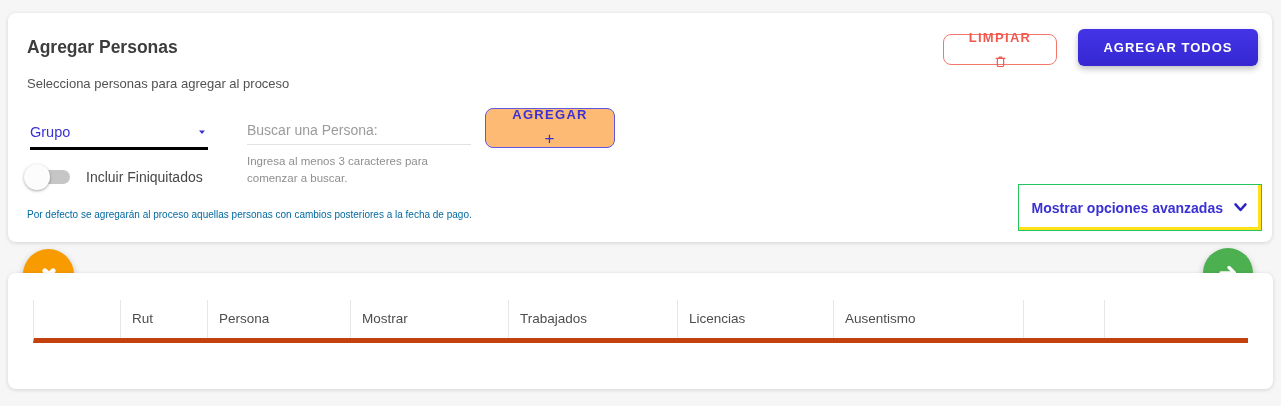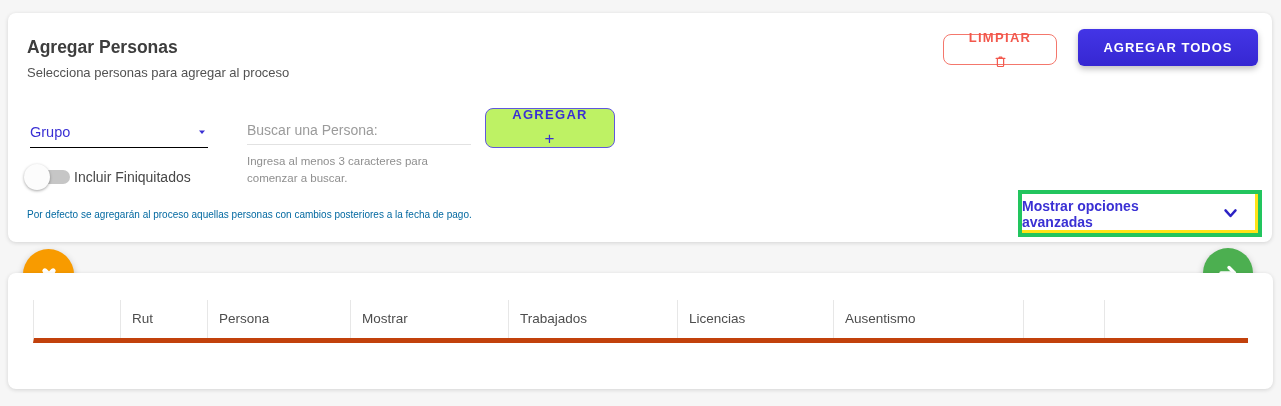--- a/index.html
+++ b/index.html
@@ -9,67 +9,67 @@
     font-family:"Liberation Sans", sans-serif;
     position:relative;overflow:hidden;
     -webkit-font-smoothing:antialiased;
   }
   .card{position:absolute;background:#ffffff;box-shadow:0 1px 4px rgba(0,0,0,.14);text-decoration:underline;}
   .card-top{left:8px;top:13px;width:1264px;height:229px;border-radius:8px;}
   .card-table{left:8px;top:273px;width:1265px;height:116px;border-radius:8px;}
 
   
   .panel-title{position:absolute;left:19px;top:24px;margin:0;font-size:17.5px;font-weight:700;color:#3d3d3d;}
-  .panel-subtitle{position:absolute;left:19px;top:52px;margin:0;font-size:13px;color:#525252;}
+  .panel-subtitle{position:absolute;left:19px;top:63px;margin:0;font-size:13px;color:#525252;}
 
   .btn{cursor:pointer;font-family:inherit;display:flex;align-items:center;justify-content:center;box-sizing:border-box;flex-direction:column;}
   .btn-limpiar{
     position:absolute;left:935px;top:21px;width:114px;height:31px;
     background:#fff;border:1px solid #f4776c;border-radius:8px;
     color:#f2584d;font-size:13px;font-weight:700;letter-spacing:1.3px;gap:9px;
   }
   .btn-agregar-todos{
     position:absolute;left:1070px;top:16px;width:180px;height:37px;
     background:linear-gradient(180deg,#4335e6,#3627d2);border:none;border-radius:6px;
     color:#ffffff;font-size:13px;font-weight:700;letter-spacing:1px;
     box-shadow:0 3px 6px rgba(0,0,0,.25);
   }
 
   .select-grupo{
     position:absolute;left:22px;top:103px;width:178px;height:31px;
     display:flex;align-items:center;justify-content:space-between;
-    border-bottom:1px solid #000000;color:#3a30d4;font-size:14.5px;cursor:pointer;
+    border-bottom:3px solid #000000;color:#3a30d4;font-size:14.5px;cursor:pointer;
   }
   .search-wrap{position:absolute;left:239px;top:103px;width:236px;}
   .search-input{
     width:224px;height:28px;border:none;border-bottom:1px solid #e2e2e2;outline:none;
     font-family:inherit;font-size:14px;color:#3d3d3d;background:transparent;padding:0;
   }
   .search-input::placeholder{color:#9b9b9b;opacity:1;}
   .search-helper{margin:8px 0 0 0;font-size:11.5px;line-height:1.45;color:#8f8f8f;width:232px;}
 
   .btn-agregar{
     position:absolute;left:477px;top:95px;width:130px;height:40px;
-    background:#bef264;border:1px solid #6058dd;border-radius:8px;
+    background:#fdba74;border:1px solid #6058dd;border-radius:8px;
     color:#3a30d4;font-size:13px;font-weight:700;letter-spacing:1.3px;gap:9px;
   }
   .plus-glyph{font-size:17px;font-weight:400;margin-top:-2px;}
 
-  .toggle-row{position:absolute;left:16px;top:150px;display:flex;align-items:center;}
+  .toggle-row{position:absolute;left:16px;top:150px;display:flex;align-items:center;gap:12px;}
   .switch{position:relative;width:50px;height:28px;cursor:pointer;}
   .switch .track{position:absolute;left:8px;top:7px;width:38px;height:14px;border-radius:7px;background:#c6c6c6;}
   .switch .knob{position:absolute;left:0;top:1px;width:26px;height:26px;border-radius:50%;background:#fcfcfc;box-shadow:0 1px 3px rgba(0,0,0,.35);}
   .toggle-label{font-size:14px;color:#474747;}
 
   .panel-note{position:absolute;left:19px;top:196px;margin:0;font-size:10px;color:#0369a1;}
 
   .highlight-box{
-    position:absolute;left:1010px;top:177px;width:244px;height:47px;box-sizing:border-box;
-    border:4px solid #22c55e;box-shadow:inset -3px -3px 0 0 #ffe317;
-    display:flex;align-items:center;justify-content:flex-end;padding-right:20px;
+    position:absolute;left:1010px;top:171px;width:244px;height:47px;box-sizing:border-box;
+    border:1px solid #22c55e;box-shadow:inset -3px -3px 0 0 #ffe317;
+    display:flex;align-items:center;justify-content:flex-end;padding-right:13px;
   }
   .advanced-link{display:flex;align-items:center;gap:10px;color:#3a30d4;font-size:14px;font-weight:700;cursor:pointer;text-decoration:none;}
 
   
   .fab{position:absolute;border:none;border-radius:50%;display:flex;align-items:center;justify-content:center;cursor:pointer;box-shadow:0 3px 7px rgba(0,0,0,.25);}
   .fab-close{left:23px;top:249px;width:51px;height:51px;background:#f89b00;}
   .fab-next{left:1203px;top:248px;width:50px;height:50px;background:#4caf50;}
 
   
   .thead{

